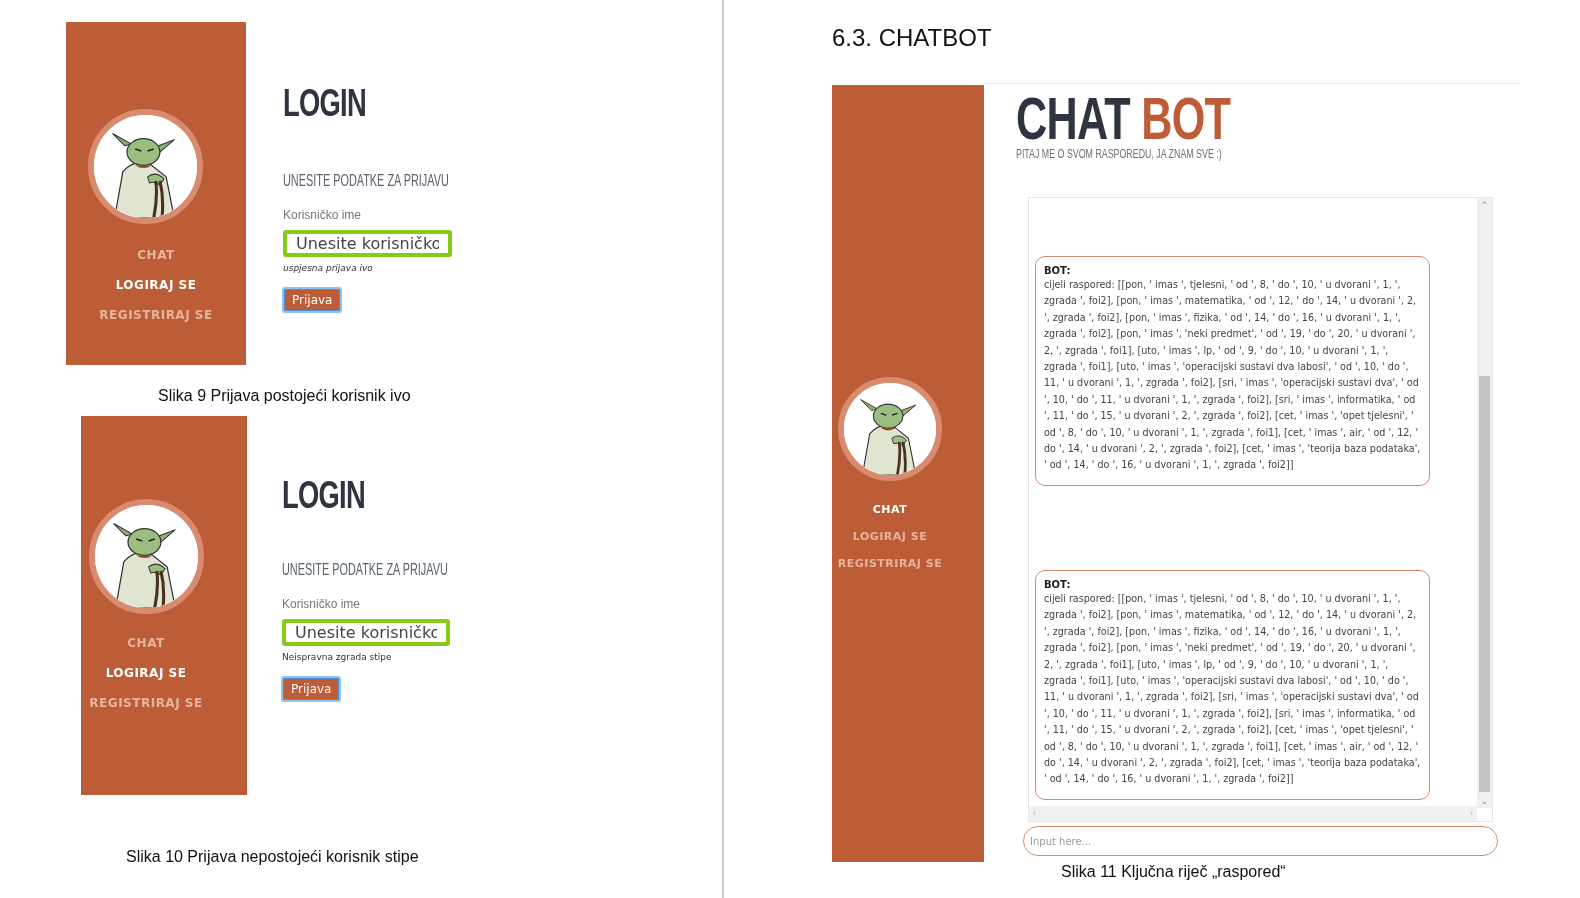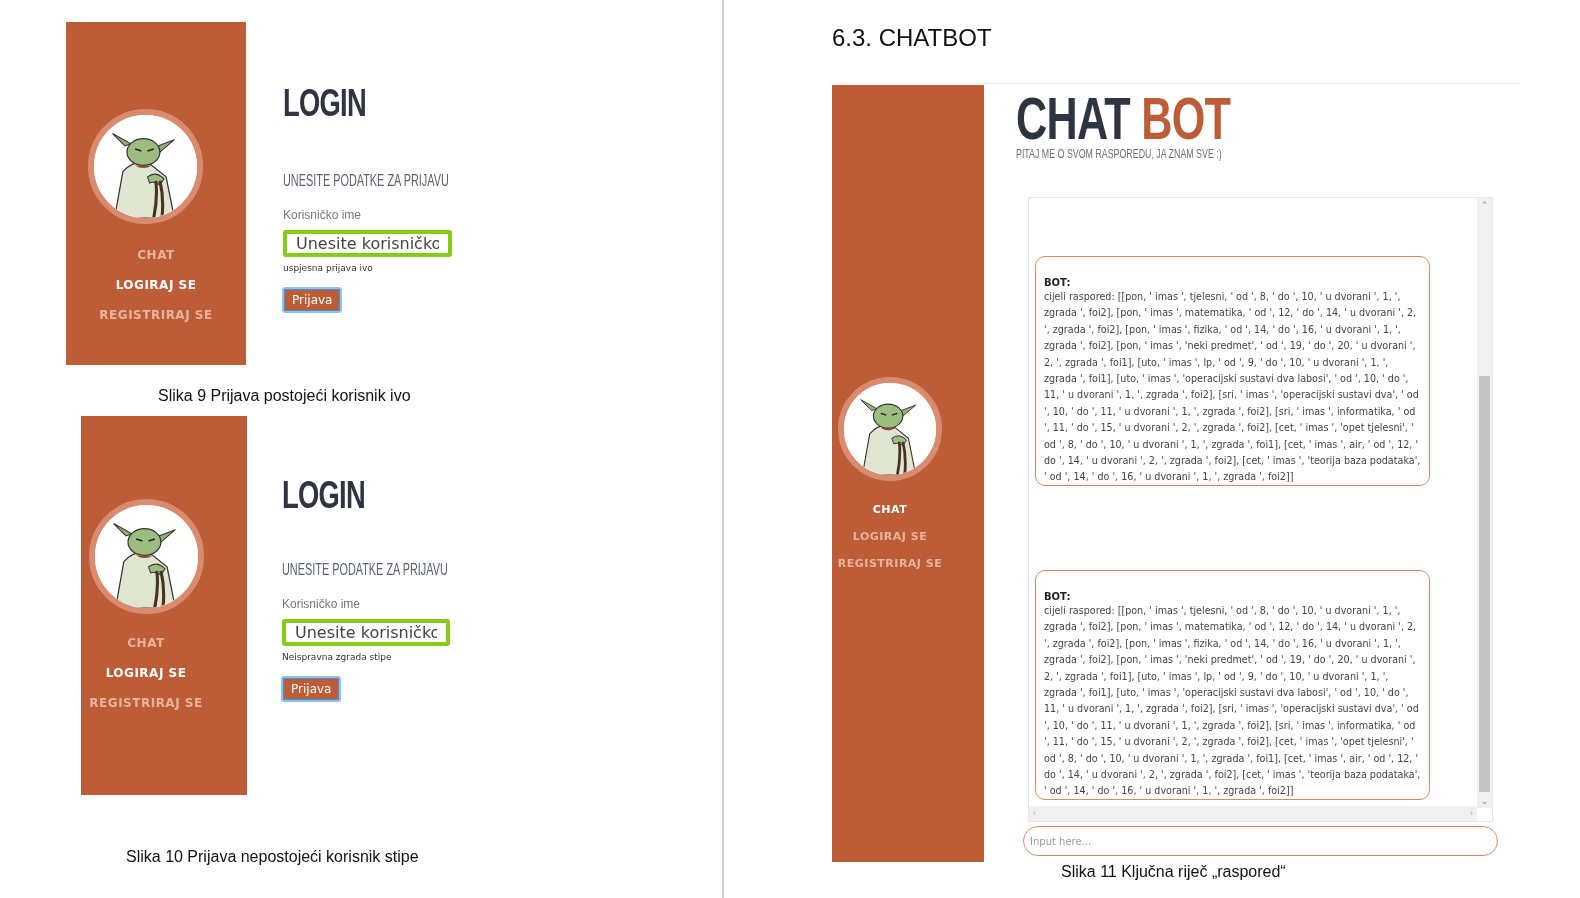--- a/index.html
+++ b/index.html
@@ -41,21 +41,21 @@
   .scroll-v .thumb { position: absolute; left: 2px; top: 178px; width: 11px; height: 416px; background: #c4c4c4; }
   .scroll-v .up, .scroll-v .down { position: absolute; left: 0; width: 15px; text-align: center; font-size: 9px; color: #888; }
   .scroll-v .up { top: 2px; } .scroll-v .down { bottom: 2px; }
   .scroll-h { position: absolute; left: 0; bottom: 0; right: 15px; height: 15px; background: #f0f0f0; }
   .scroll-h .l, .scroll-h .r { position: absolute; top: 0; font-size: 9px; color: #aaa; line-height: 15px; }
   .scroll-h .l { left: 4px; } .scroll-h .r { right: 4px; }
 
   .msg-user { position: absolute; border: 1.5px solid #4f5b78; border-radius: 10px; background: #fff; font-family: "DejaVu Sans", sans-serif; }
   .msg-user .uname { position: absolute; right: 20px; top: 12px; font-size: 10px; font-weight: bold; color: #222; }
   .msg-user .utext { position: absolute; left: 9px; bottom: 10px; font-size: 10px; color: #444; }
-  .msg-bot { position: absolute; border: 1.5px solid #d88b6e; border-radius: 10px; background: #fff; padding: 20px 8px; font-family: "DejaVu Sans", sans-serif; }
+  .msg-bot { position: absolute; border: 1.5px solid #d88b6e; border-radius: 10px; background: #fff; padding: 8px 8px; font-family: "DejaVu Sans", sans-serif; }
   .msg-bot .bname { font-size: 10px; font-weight: bold; color: #222; }
   .msg-bot .btext { font-size: 9.6px; line-height: 16.4px; color: #444; margin-top: 1px; word-break: break-word; }
 
   .chat-input { position: absolute; left: 1023px; top: 826px; width: 475px; height: 30px; border: 1.5px solid #d88b6e; border-radius: 15px; font-size: 10px; padding: 0 6px; color: #555; font-family: "DejaVu Sans", sans-serif; background: #fff; }
   .chat-input::placeholder { color: #999; }
 </style>
 </head>
 <body>
 
 <svg width="0" height="0" style="position:absolute">
@@ -86,21 +86,21 @@
     <div class="nav" style="top:226px;">
       <div class="dim" style="height:30px;">CHAT</div>
       <div class="active" style="height:30px;">LOGIRAJ SE</div>
       <div class="dim" style="height:30px;">REGISTRIRAJ SE</div>
     </div>
   </div>
   <div class="login-title" style="left:283px;top:82px;">LOGIN</div>
   <div class="login-sub" style="left:283px;top:172px;">UNESITE PODATKE ZA PRIJAVU</div>
   <div class="field-label" style="left:283px;top:208px;">Korisničko ime</div>
   <input class="text-input" style="left: 283px; top: 230px; width: 169px;" placeholder="Unesite korisničko ime">
-  <div class="status-msg" style="left:283px;top:263px;">uspjesna prijava ivo</div>
+  <div class="status-msg" style="left:283px;top:263px;font-style:italic;">uspjesna prijava ivo</div>
   <button class="prijava-btn" style="left:282px;top:287px;">Prijava</button>
   <div class="caption" style="left:158px;top:387px;text-align:right;">Slika 9 Prijava postojeći korisnik ivo</div>
 </section>
 
 <section>
   <div class="sidebar" style="left:81px;top:416px;width:166px;height:379px;">
     <div class="avatar" style="left:8px;top:83px;width:115px;height:115px;">
         <svg>
           <use href="#yoda"></use>
         </svg>

